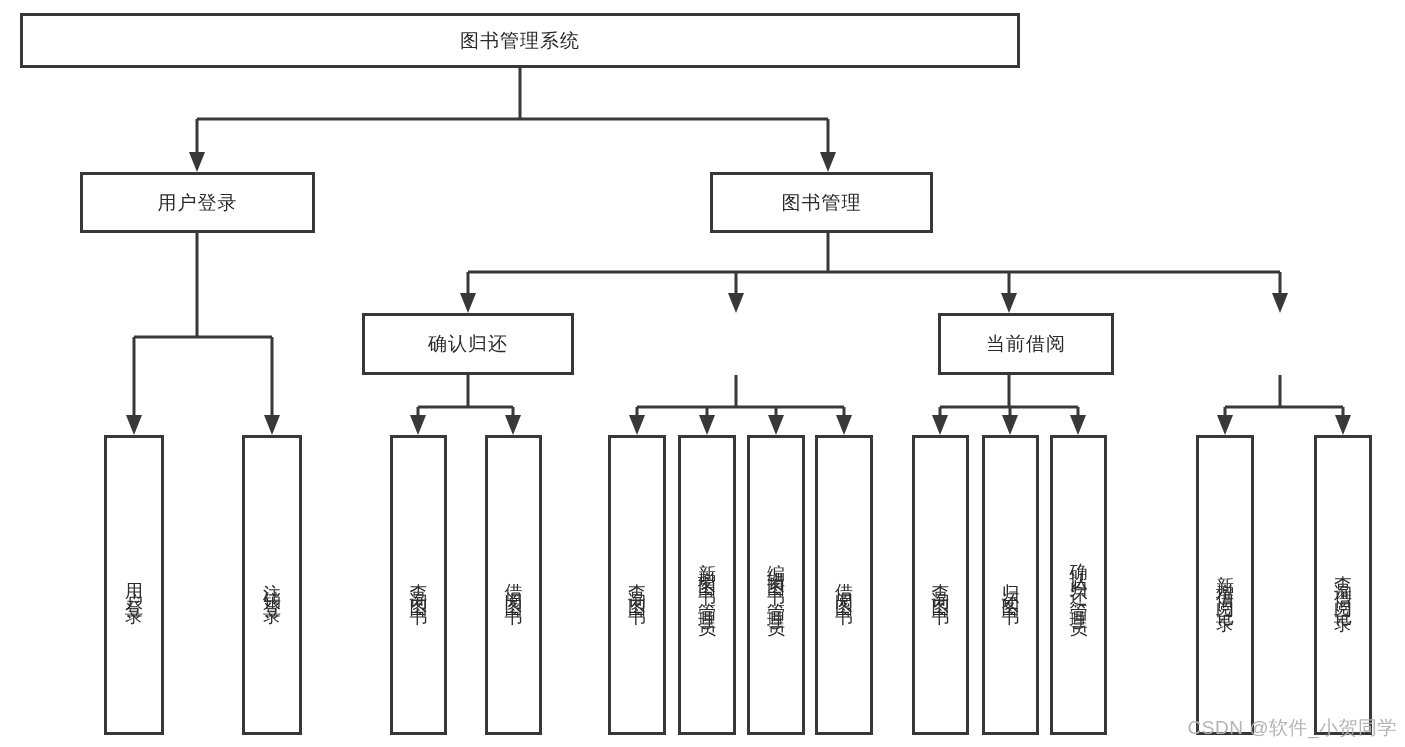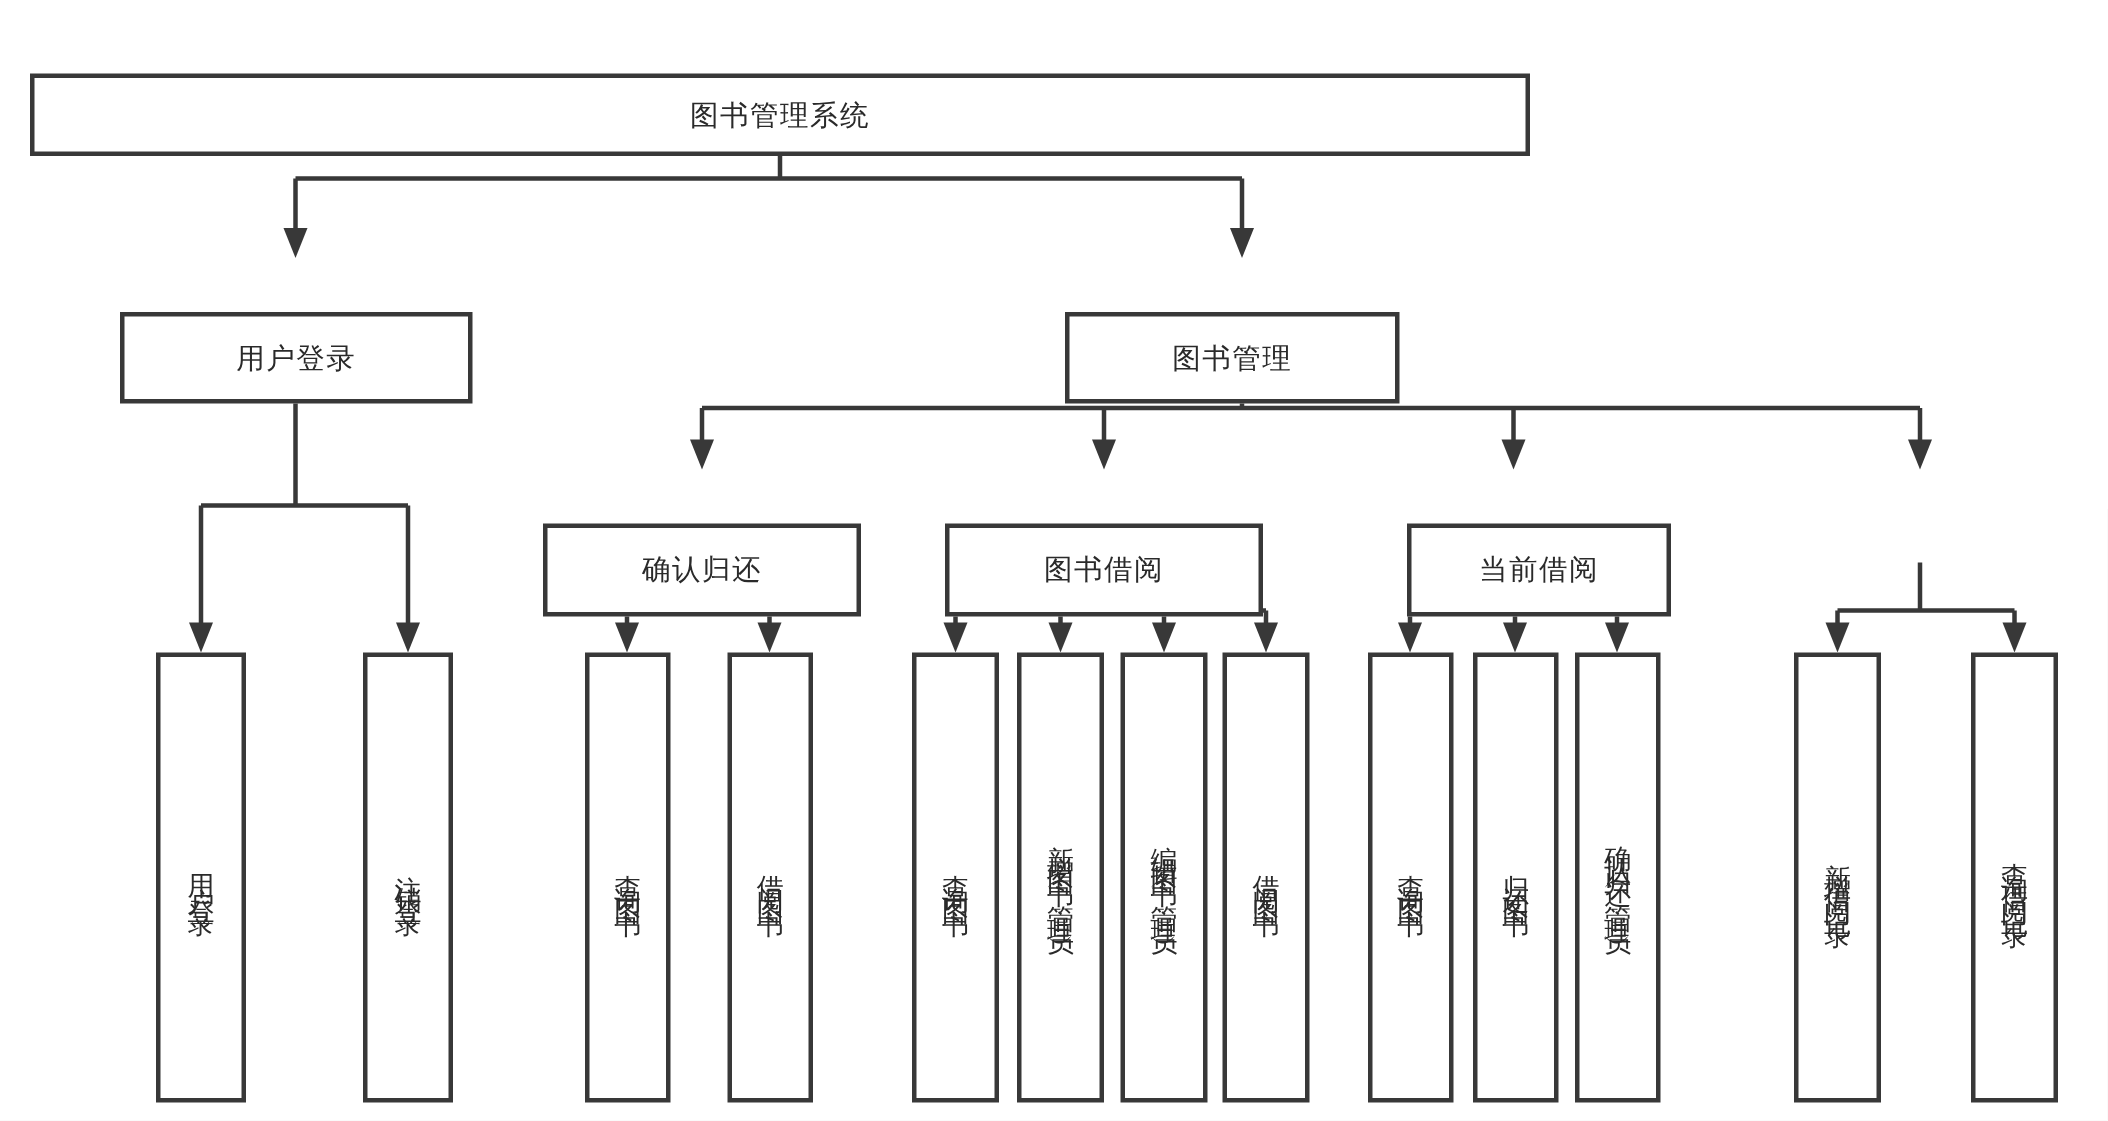--- a/index.html
+++ b/index.html
@@ -41,21 +41,20 @@
     border:3px solid var(--line);
     background:var(--background);
     display:flex;
     align-items:center;
     justify-content:center;
     color:var(--text);
   }
   .box.h{
     font-size:19px;
     letter-spacing:1px;
-    margin-top:36px;
   }
   .box.v span{
     writing-mode:vertical-rl;
     text-orientation:mixed;
     font-size:18px;
     letter-spacing:8px;
     line-height:1;
     white-space:nowrap;
   }
   .watermark{
@@ -108,21 +107,20 @@
     <polygon points="1217,415 1233,415 1225,435"></polygon>
     <polygon points="1335,415 1351,415 1343,435"></polygon>
   </svg>
 
   <div class="box h" style="left:20px;top:13px;width:1000px;height:55px">图书管理系统</div>
 
   <div class="box h" style="left:80px;top:172px;width:235px;height:61px">用户登录</div>
   <div class="box h" style="left:710px;top:172px;width:223px;height:61px">图书管理</div>
 
   <div class="box h" style="left:362px;top:313px;width:212px;height:62px">确认归还</div>
-  <div class="box h" style="left:630px;top:313px;width:212px;height:62px">图书借阅</div>
   <div class="box h" style="left:938px;top:313px;width:176px;height:62px">当前借阅</div>
 
   <div class="box v" style="left:104px;top:435px;width:60px;height:300px">
     <span>用户登录</span>
     </div>
   <div class="box v" style="left:242px;top:435px;width:60px;height:300px">
     <span>注销登录</span>
     </div>
 
   <div class="box v" style="left:390px;top:435px;width:57px;height:300px">
@@ -155,13 +153,14 @@
     <span>确认归还（管理员）</span>
     </div>
 
   <div class="box v" style="left:1196px;top:435px;width:58px;height:300px">
     <span>新增借阅记录</span>
     </div>
   <div class="box v" style="left:1314px;top:435px;width:58px;height:300px">
     <span>查询借阅记录</span>
     </div>
 
+  <div class="watermark">CSDN @软件_小贺同学</div>
 </div>
 
 </body></html>

